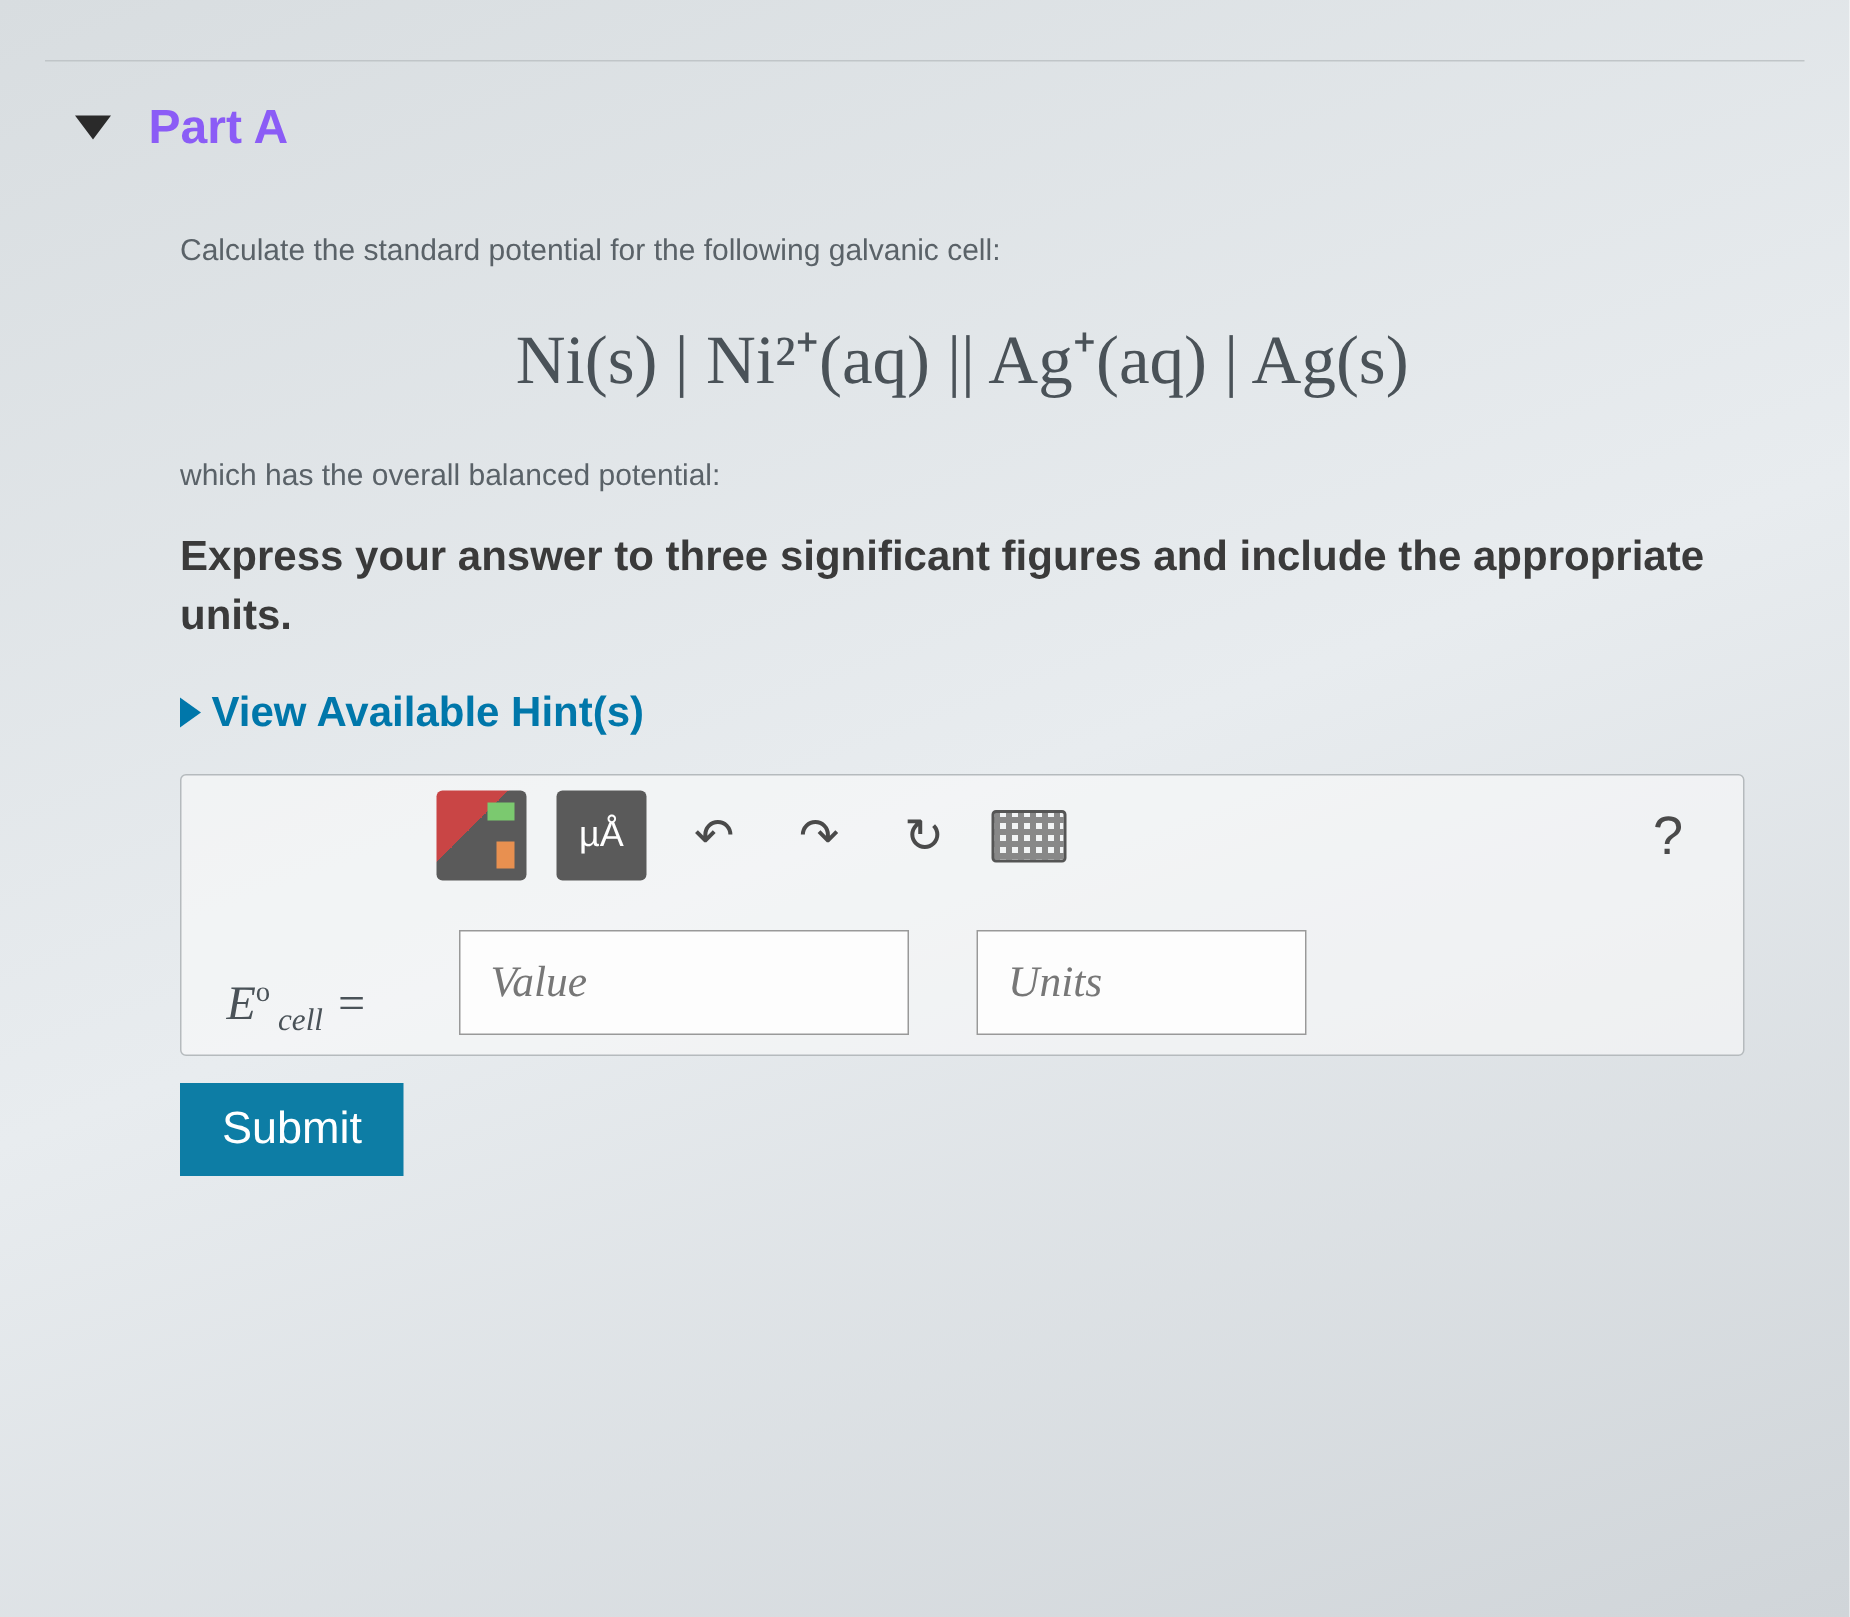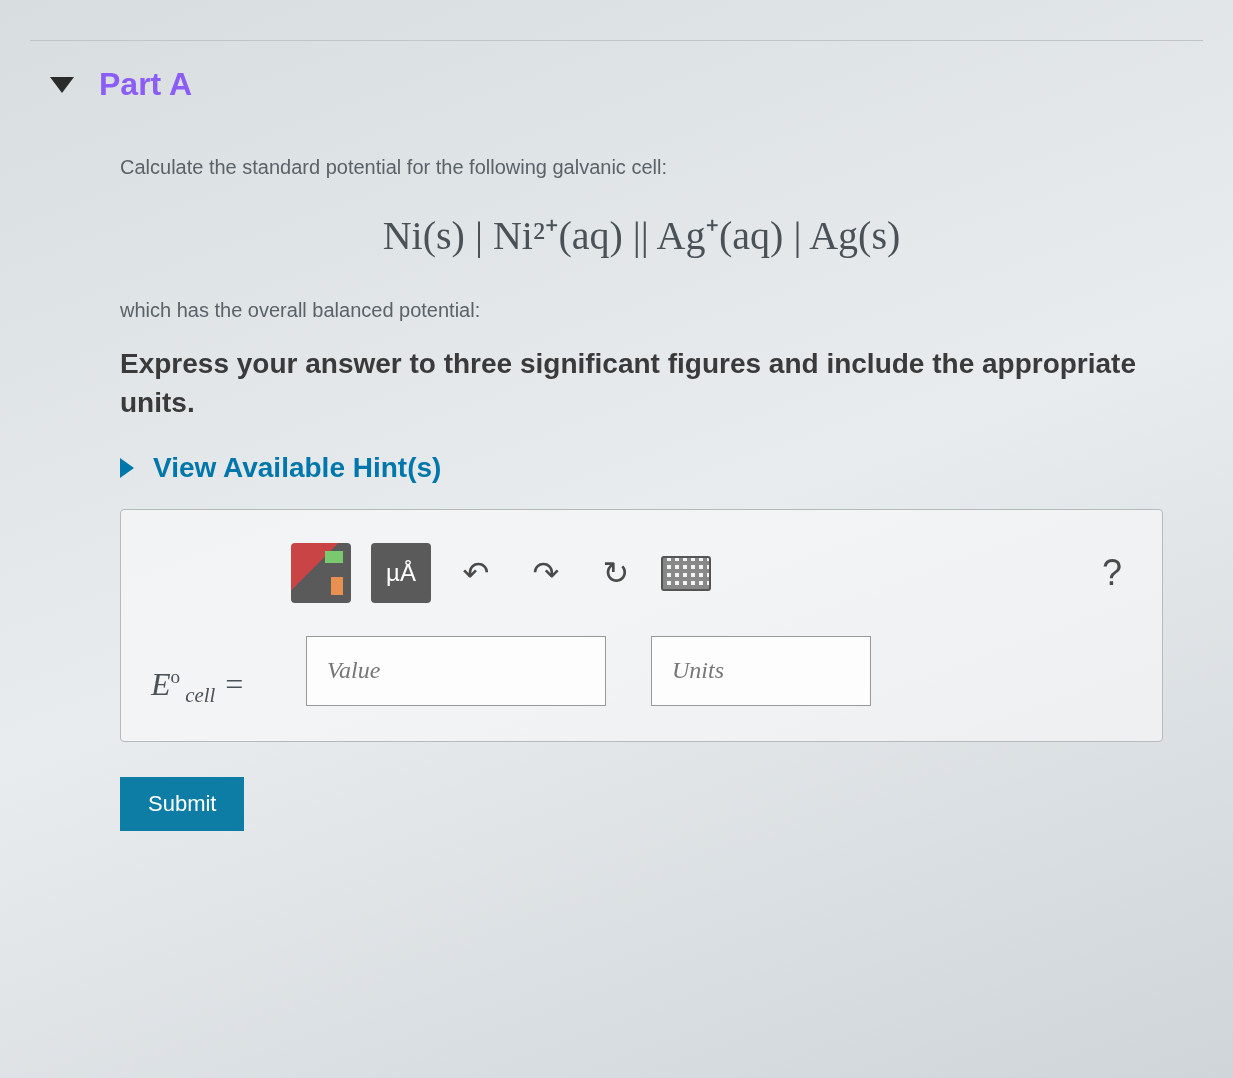--- a/index.html
+++ b/index.html
@@ -38,53 +38,53 @@
     padding: 0 40px 0 90px;
   }
   .prompt-text {
     font-size: 20px;
     color: #5a6268;
     margin: 20px 0;
     line-height: 1.4;
   }
   .equation {
     font-family: "Times New Roman", serif;
-    font-size: 40px;
+    font-size: 46px;
     color: #4a5258;
     text-align: center;
     margin: 25px 0 35px 0;
   }
   .bold-instruction {
     font-size: 28px;
     color: #3a3a3a;
     font-weight: bold;
     line-height: 1.4;
     margin: 20px 0 30px 0;
   }
   .hints-link {
     display: flex;
     align-items: center;
-    gap: 19px;
+    gap: 7px;
     color: #0077aa;
     font-size: 28px;
     font-weight: bold;
     margin: 25px 0;
     cursor: pointer;
   }
   .caret-right {
     width: 0; height: 0;
     border-top: 10px solid transparent;
     border-bottom: 10px solid transparent;
     border-left: 14px solid #0077aa;
   }
   .answer-box {
     border: 1px solid #b5babd;
     border-radius: 4px;
     background: rgba(250,250,250,0.6);
-    padding: 33px 30px;
+    padding: 10px 30px;
     margin-top: 20px;
   }
   .toolbar {
     display: flex;
     align-items: center;
     gap: 20px;
     margin-left: 140px;
     margin-bottom: 30px;
   }
   .tb-btn {
@@ -153,36 +153,36 @@
     width: 135px;
     margin-top: 33px;
   }
   .var-label sup { font-size: 0.6em; font-style: normal;}
   .var-label sub { font-size: 0.65em; }
   .field {
     border: 1px solid #999;
     background: #fdfdfd;
     font-family: "Times New Roman", serif;
     font-style: italic;
-    font-size: 24px;
+    font-size: 29px;
     color: #777;
     padding: 12px 20px;
     height: 70px;
     display: flex;
     align-items: center;
   }
   .field.value { width: 300px; }
   .field.units { width: 220px; margin-left: 25px;}
   .submit-btn {
     display: inline-block;
     background: #0d7da5;
     color: #fff;
-    font-size: 22px;
+    font-size: 30px;
     padding: 14px 28px;
-    margin-top: 35px;
+    margin-top: 18px;
     cursor: pointer;
     border: none;
   }
 </style>
 </head>
 <body>
 
 <div class="container">
   <div class="part-header">
     <div class="caret-down"></div>

